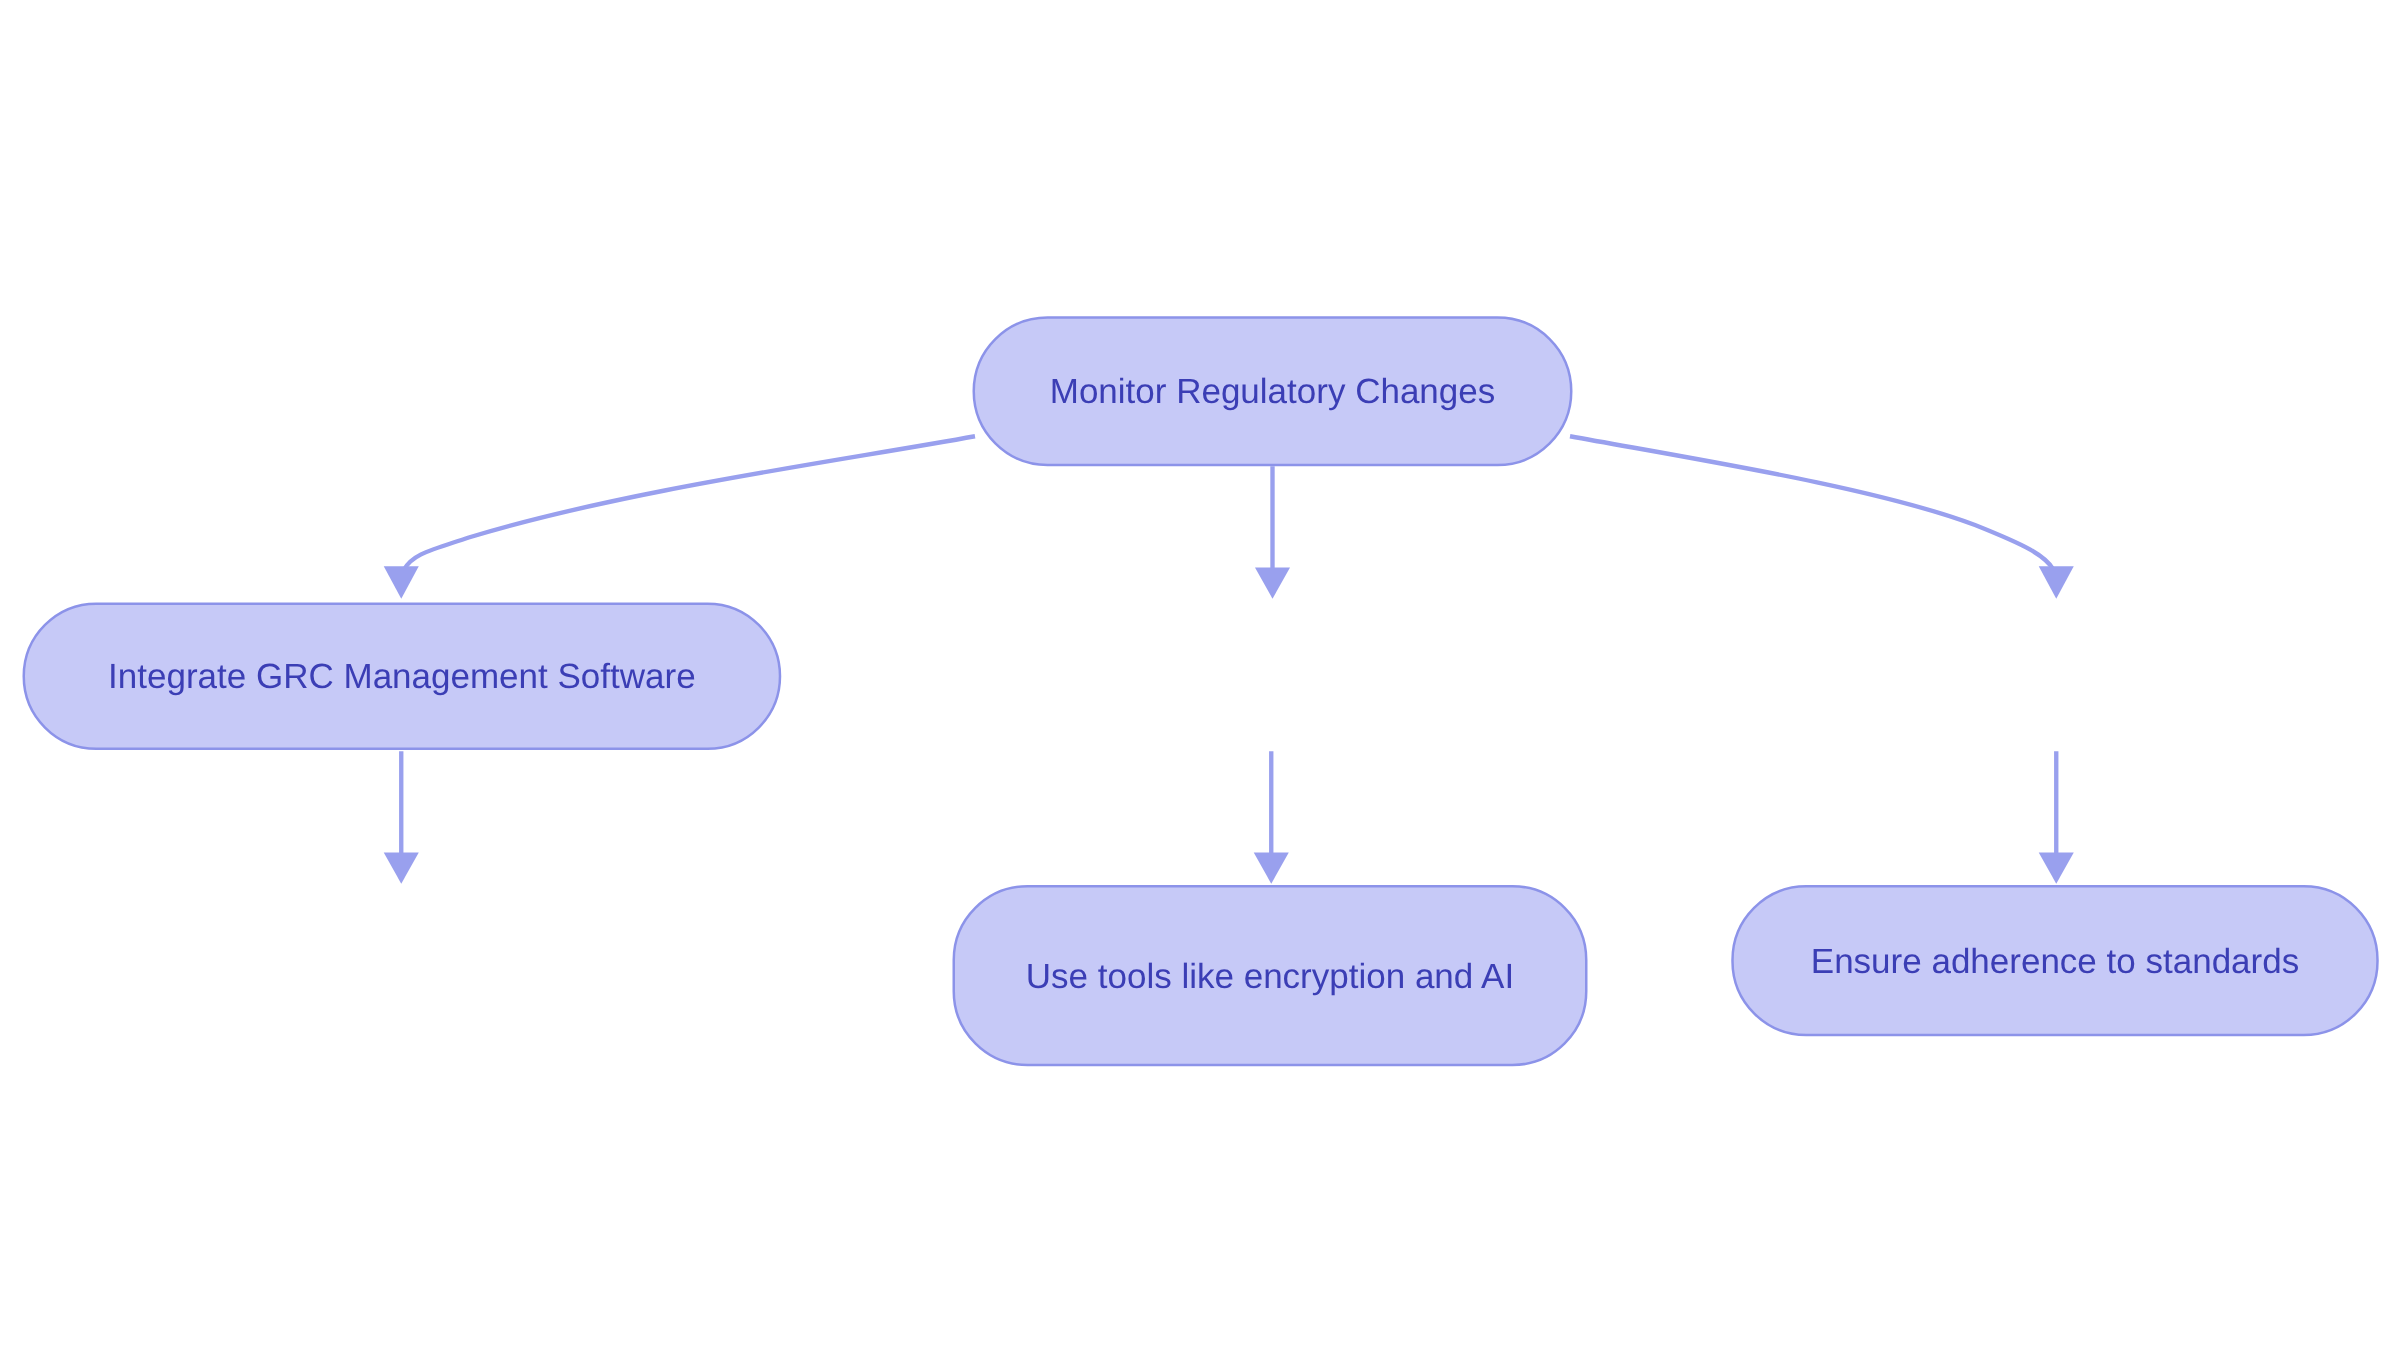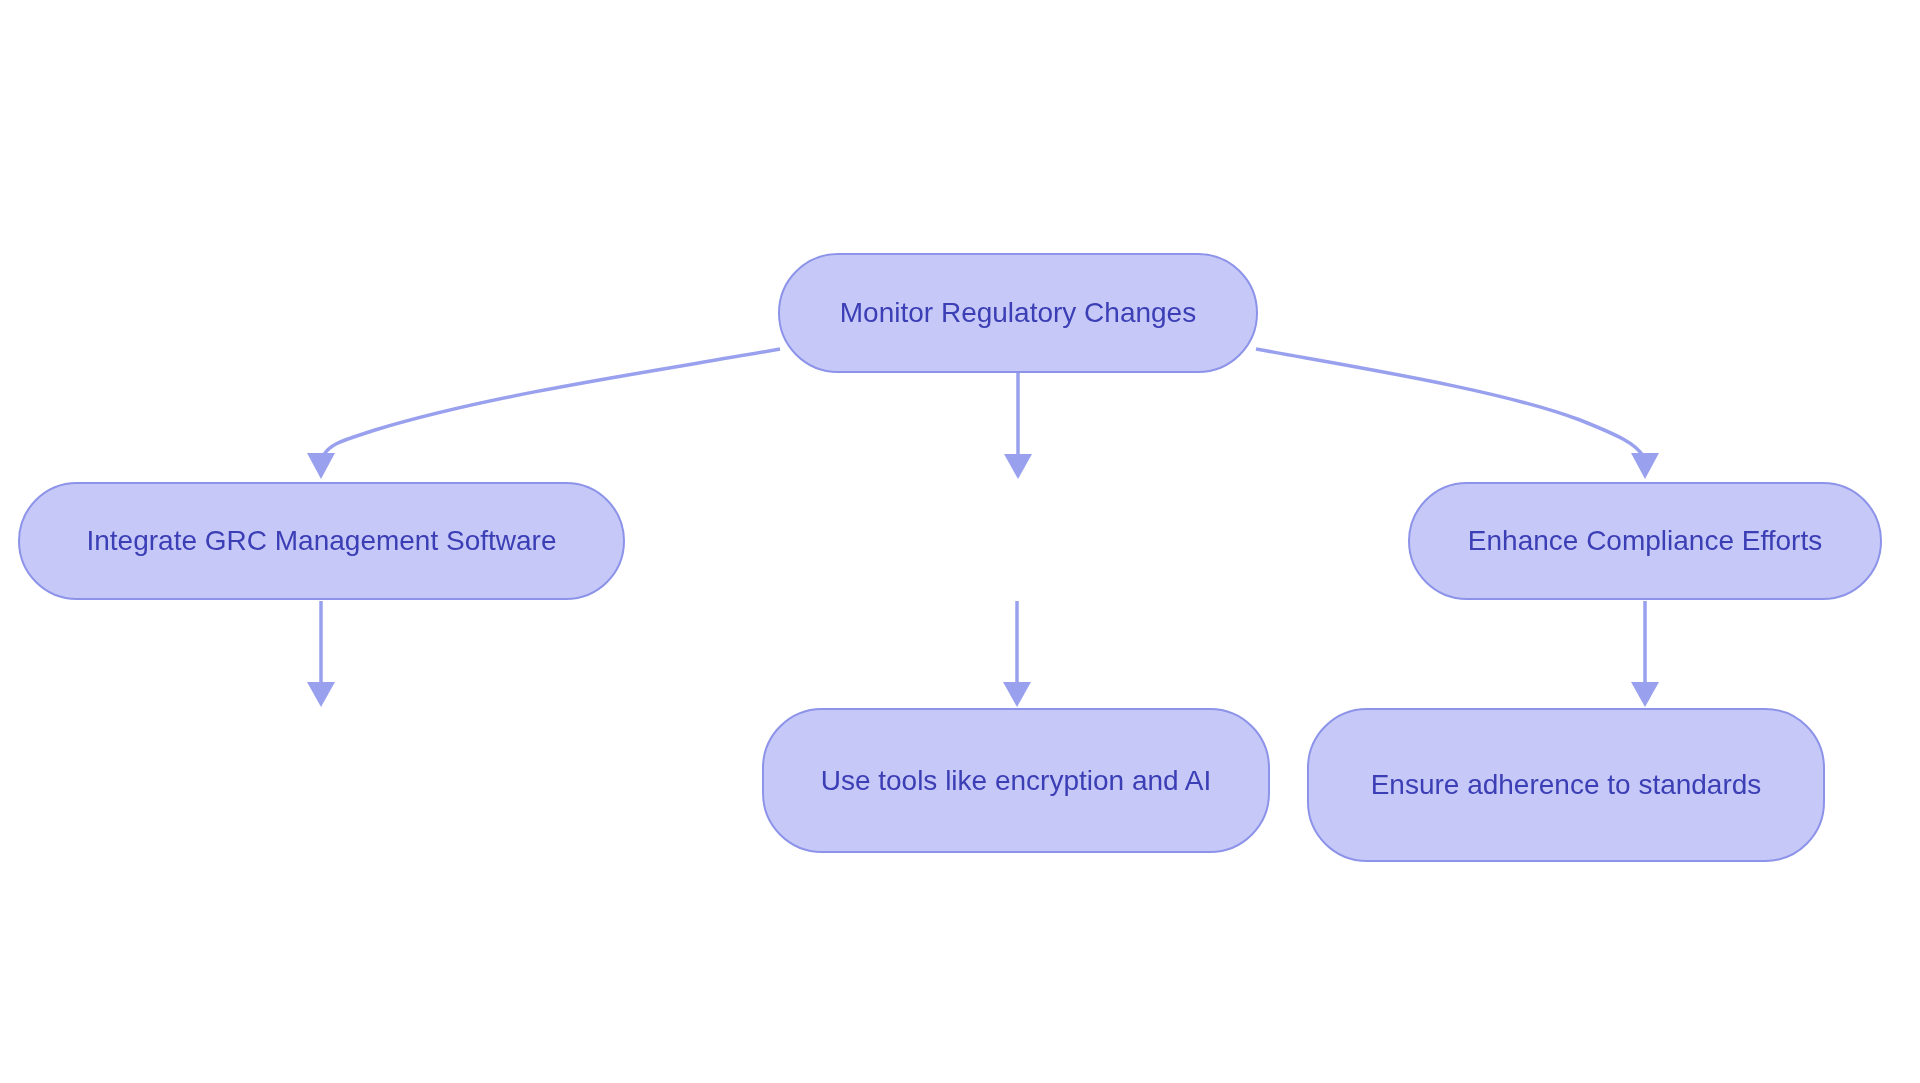--- a/index.html
+++ b/index.html
@@ -51,21 +51,21 @@
     line-height: 1.2;
     white-space: nowrap;
   }
   
   #n-monitor   { left: 778px;  top: 253px; width: 480px; height: 120px; }
   #n-integrate { left: 18px;   top: 482px; width: 607px; height: 118px; }
   #n-implement { left: 741px;  top: 482px; width: 552px; height: 118px; }
   #n-enhance   { left: 1408px; top: 482px; width: 474px; height: 118px; }
   #n-stay      { left: 100px;  top: 708px; width: 440px; height: 119px; }
   #n-usetools  { left: 762px;  top: 708px; width: 508px; height: 145px; }
-  #n-ensure    { left: 1307px; top: 708px; width: 518px; height: 154px; }
+  #n-ensure    { left: 1385px; top: 708px; width: 518px; height: 121px; }
 </style>
 </head>
 <body>
 
 <div class="canvas">
 
   <svg class="edges-layer" viewBox="0 0 1920 1083" xmlns="http://www.w3.org/2000/svg">
 
     <path class="edge" d="M 780 349 C 670 369, 500 392, 375 430 C 345 440, 330 443, 323 456"></path>
     <polygon class="arrowhead" points="307,453 335,453 321,479"></polygon>
@@ -88,23 +88,20 @@
 
   <div class="node" id="n-integrate">
     <span class="label">Integrate GRC Management Software</span>
   </div>
 
   <div class="node" id="n-monitor">
     <span class="label">Monitor Regulatory Changes</span>
   </div>
 
 
-  <div class="node" id="n-enhance">
-    <span class="label">Enhance Compliance Efforts</span>
-  </div>
 
 
   <div class="node" id="n-usetools">
     <span class="label">Use tools like encryption and AI</span>
   </div>
 
   <div class="node" id="n-ensure">
     <span class="label">Ensure adherence to standards</span>
   </div>
 

